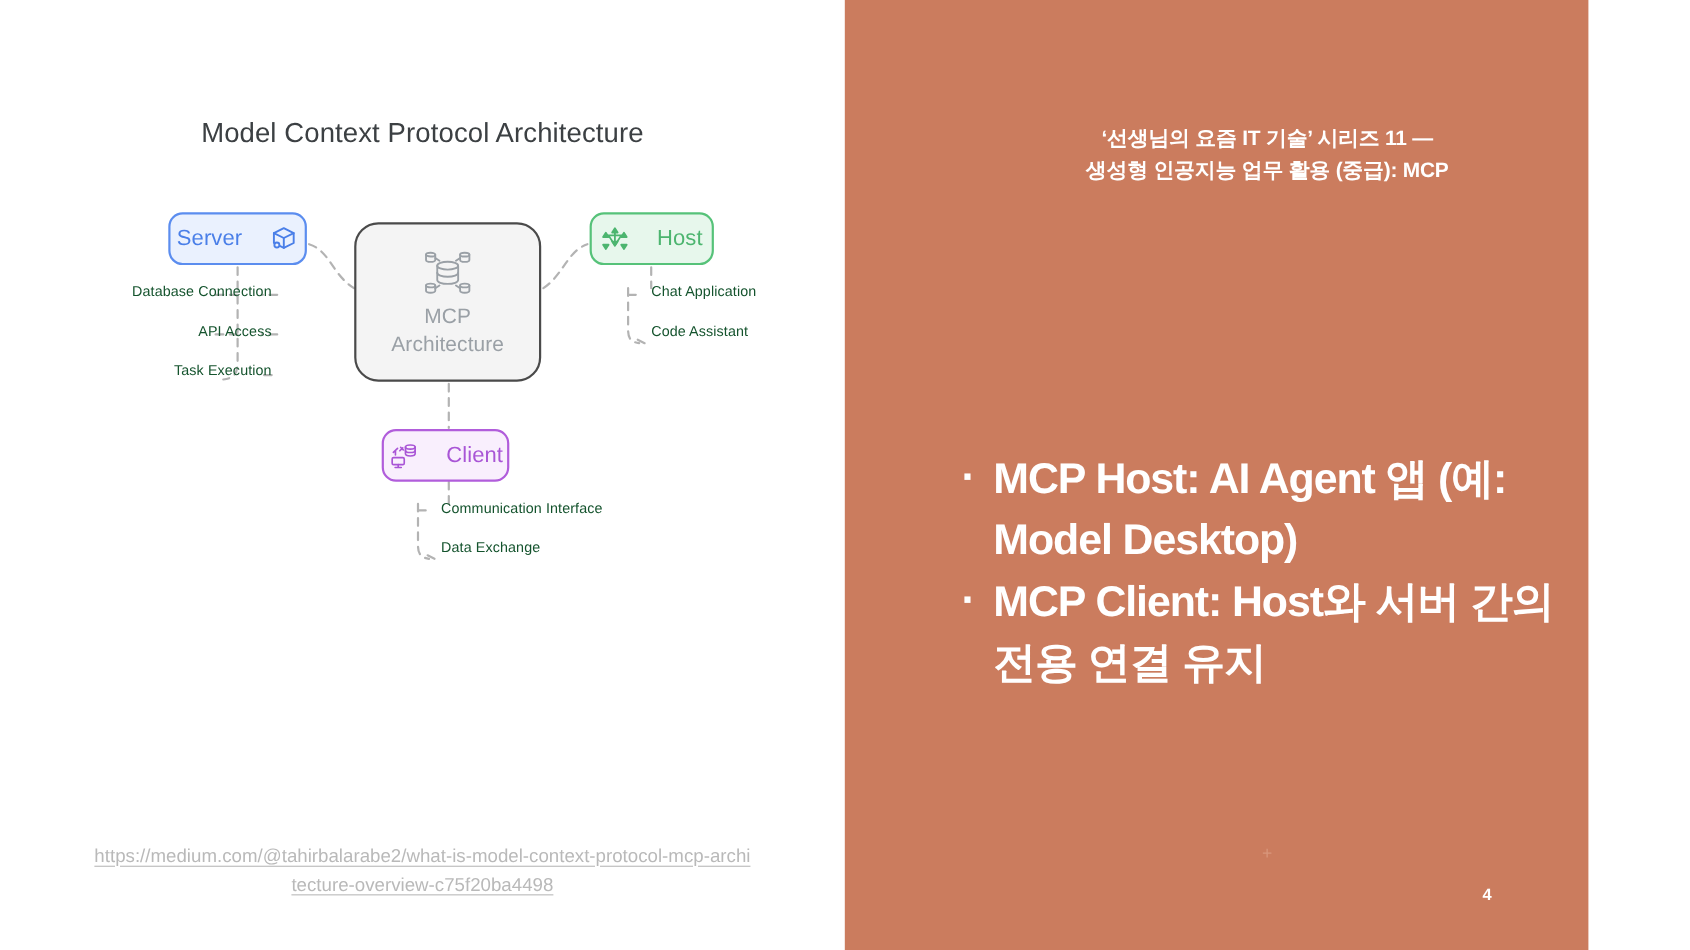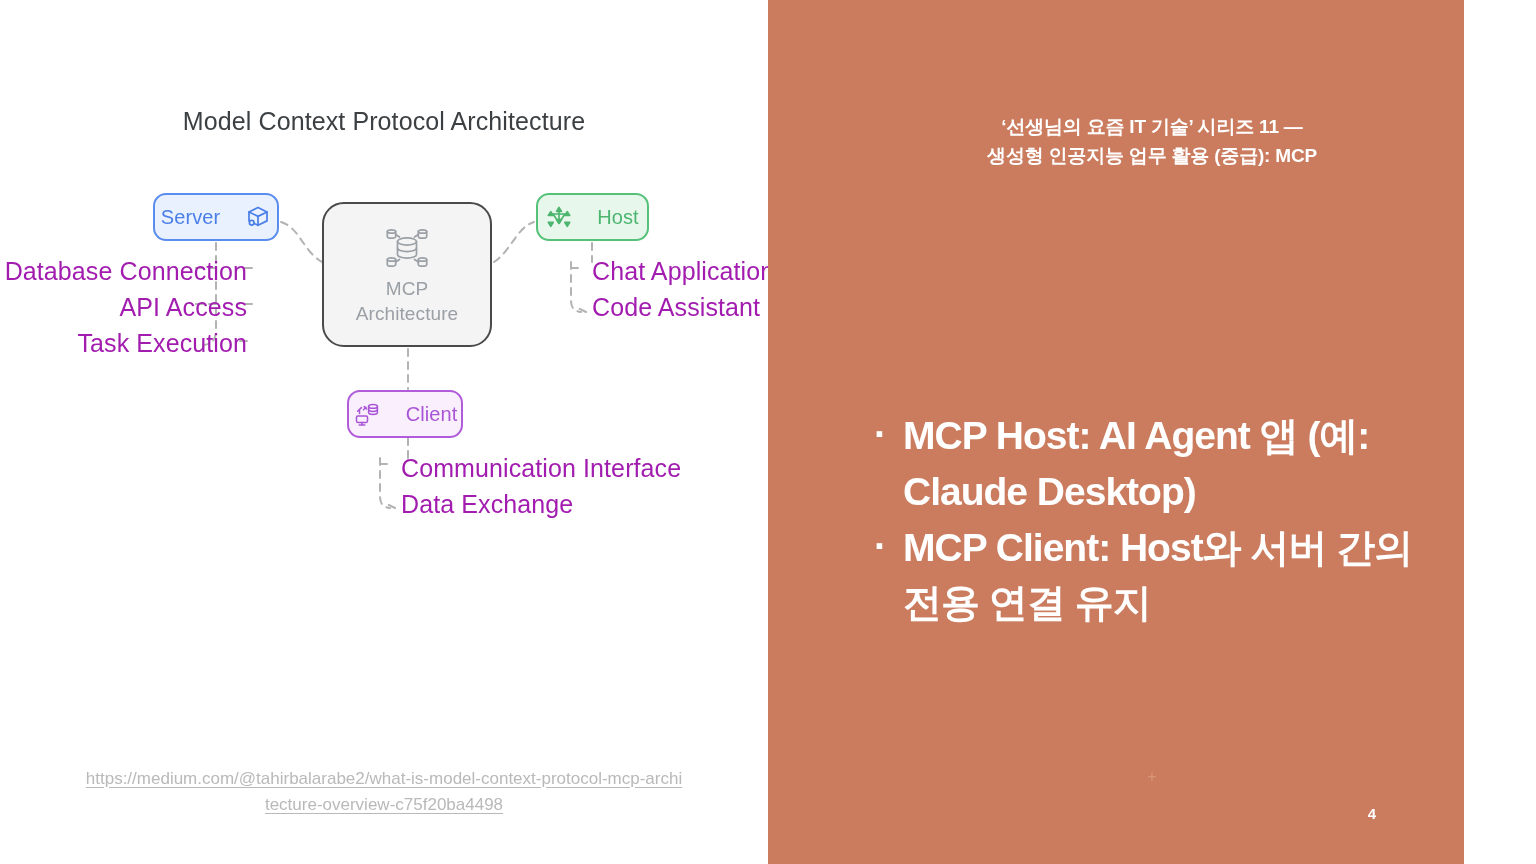--- a/index.html
+++ b/index.html
@@ -95,22 +95,22 @@
   .center-label {
     text-align: center;
     font-size: 19px;
     line-height: 1.28;
     color: #9aa0a6;
   }
 
   
   .leaf {
     position: absolute;
-    font-size: 25px;
-    color: #a21caf;
+    font-size: 13px;
+    color: #14532d;
     white-space: nowrap;
     letter-spacing: 0.1px;
   }
   .leaf-right { text-align: right; }
 
   .leaf-db   { right: 521px; top: 257px; }
   .leaf-api  { right: 521px; top: 293px; }
   .leaf-task { right: 521px; top: 329px; }
 
   .leaf-chat { left: 592px; top: 257px; }
@@ -142,21 +142,20 @@
     text-underline-offset: 3px;
     word-break: break-all;
   }
 
   
   .right-panel {
     position: absolute;
     left: 768px; top: 0;
     width: 676px; height: 864px;
     background: #cb7c5e;
-    padding-left: 20px;
   }
   .series-title {
     position: absolute;
     left: 0; top: 113px;
     width: 768px;
     text-align: center;
     font-size: 19px;
     font-weight: bold;
     line-height: 1.52;
     color: #ffffff;
@@ -318,21 +317,21 @@
   </div>
 
   <div class="right-panel">
 
     <div class="series-title">
       <div>‘선생님의 요즘 IT 기술’ 시리즈 11 —</div>
       <div>생성형 인공지능 업무 활용 (중급): MCP</div>
     </div>
 
     <ul class="bullets">
-      <li>MCP Host: AI Agent 앱 (예: Claude Desktop)</li>
+      <li>MCP Host: AI Agent 앱 (예: Model Desktop)</li>
       <li>MCP Client: Host와 서버 간의 전용 연결 유지</li>
     </ul>
 
     <div class="plus-mark">+</div>
     <div class="page-num">4</div>
   </div>
 
 </div>
 
 </body></html>

